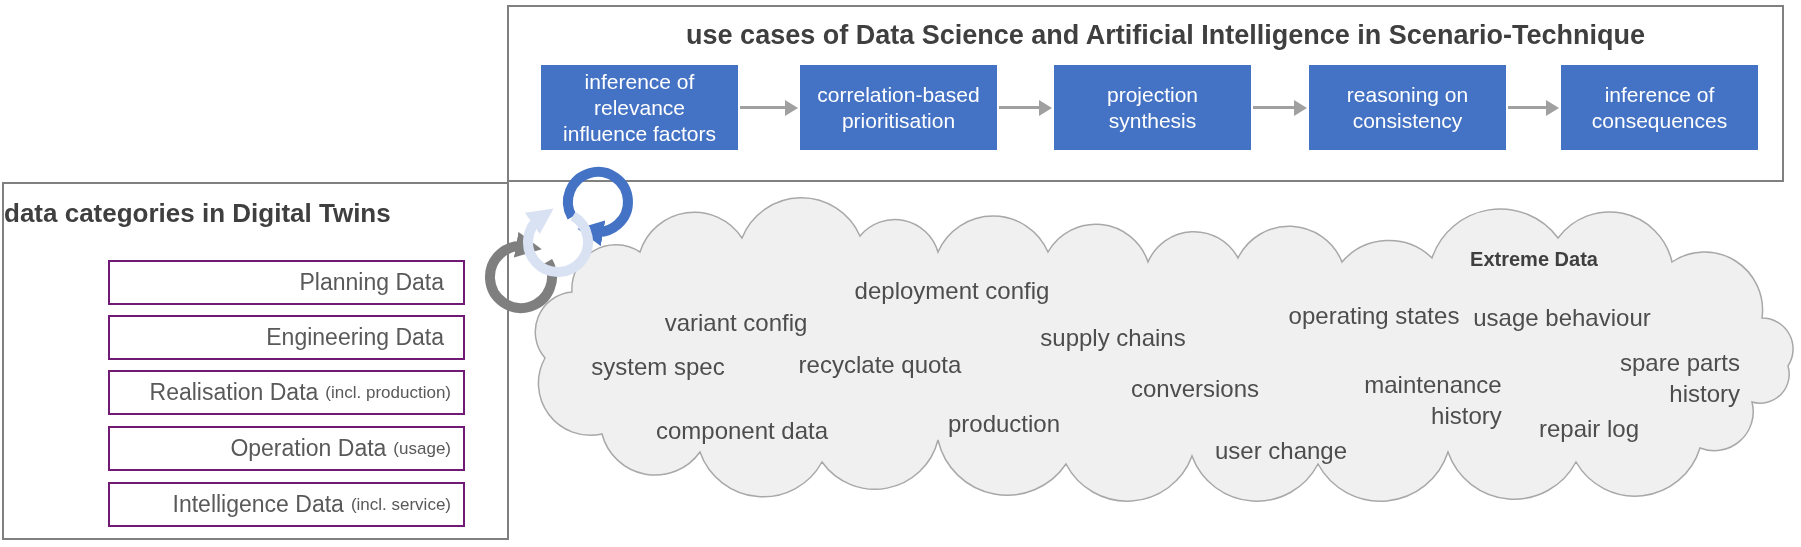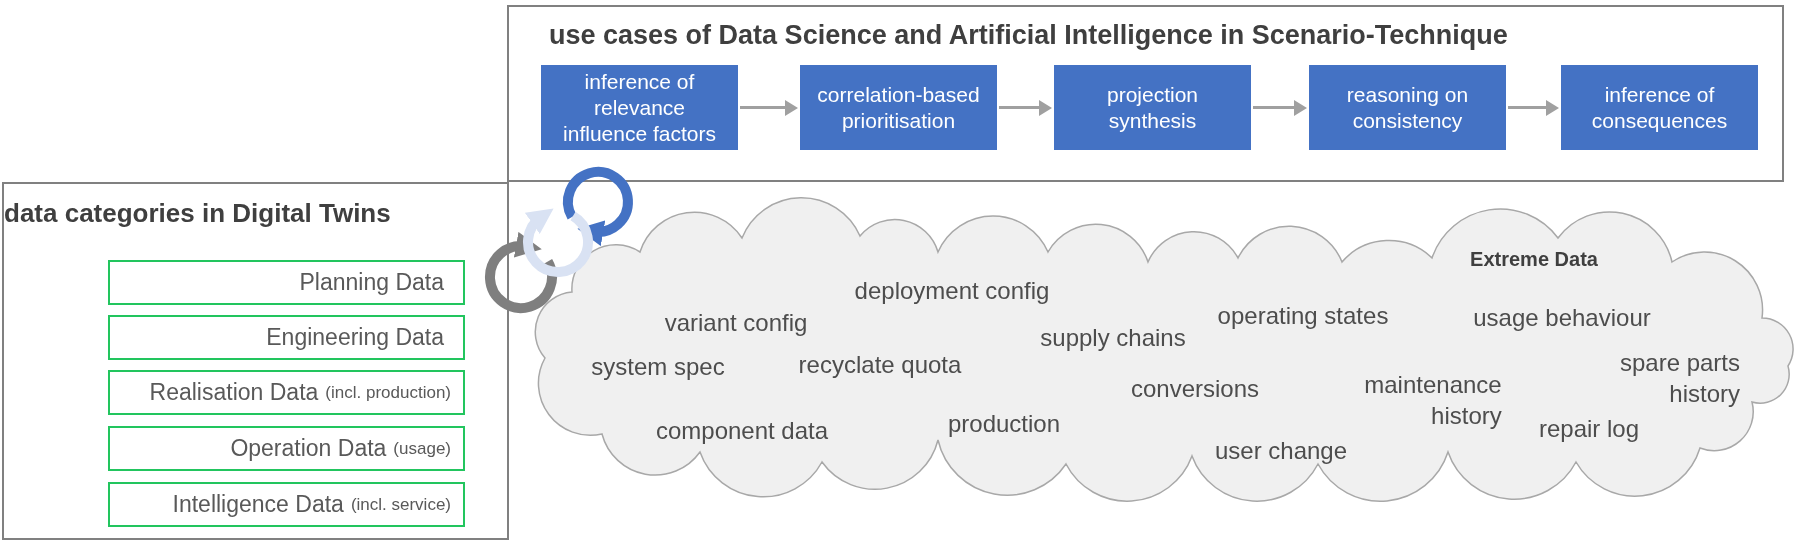--- a/index.html
+++ b/index.html
@@ -6,39 +6,39 @@
   .canvas{
     position:relative;width:1801px;height:547px;overflow:hidden;
     font-family:"Liberation Sans",sans-serif;background:#ffffff;
   }
   
   .uc-panel{
     position:absolute;left:507px;top:5px;width:1277px;height:177px;
     border:2px solid #808080;box-sizing:border-box;background:#ffffff;
   }
   .uc-title{
-    margin-top:13px;text-align:left;font-size:27px;font-weight:bold;color:#3f3f3f;padding-left:40px;
+    margin-top:13px;text-align:center;font-size:27px;font-weight:bold;color:#3f3f3f;padding-left:40px;
   }
   .step{
     position:absolute;top:65px;width:197px;height:85px;background:#4472c4;
     color:#ffffff;font-size:21px;line-height:26px;text-align:center;
     display:flex;align-items:center;justify-content:center;white-space:pre-line;
   }
   .flow-arrow{position:absolute;top:106px;height:3px;background:#a0a0a0;}
   .flow-arrow::after{
     content:"";position:absolute;left:100%;top:50%;transform:translateY(-50%);
     border-left:13px solid #a0a0a0;border-top:8px solid transparent;border-bottom:8px solid transparent;
   }
   .dt-panel{
     position:absolute;left:2px;top:182px;width:507px;height:358px;
     border:2px solid #808080;box-sizing:border-box;background:#ffffff;
   }
   .dt-title{margin-top:14px;font-size:26px;font-weight:bold;color:#3f3f3f;}
   .cat-box{
-    position:absolute;left:104px;width:357px;height:45px;border:2px solid #22c55e;
+    position:absolute;left:104px;width:357px;height:45px;border:2px solid #701a75;
     box-sizing:border-box;background:#ffffff;display:flex;align-items:center;
     justify-content:flex-end;padding-right:12px;
   }
   .cat-label{font-size:23px;color:#595959;}
   .cat-note{font-size:17px;color:#595959;margin-left:7px;}
   
   .cloud-svg{position:absolute;left:0;top:0;width:1801px;height:547px;}
   .cloud-term{
     position:absolute;transform:translate(-50%,-50%);font-size:24px;color:#4d4d4d;
     white-space:pre-line;text-align:right;line-height:31px;
@@ -116,21 +116,21 @@
   <div class="cloud-title" style="left:1534px;top:259px">Extreme Data</div>
   <div class="cloud-term" style="left:952px;top:290px">deployment config</div>
   <div class="cloud-term" style="left:736px;top:322px">variant config</div>
   <div class="cloud-term" style="left:658px;top:366px">system spec</div>
   <div class="cloud-term" style="left:880px;top:364px">recyclate quota</div>
   <div class="cloud-term" style="left:742px;top:430px">component data</div>
   <div class="cloud-term" style="left:1004px;top:423px">production</div>
   <div class="cloud-term" style="left:1113px;top:337px">supply chains</div>
   <div class="cloud-term" style="left:1195px;top:388px">conversions</div>
   <div class="cloud-term" style="left:1281px;top:450px">user change</div>
-  <div class="cloud-term" style="left:1303px;top:315px">operating states</div>
+  <div class="cloud-term" style="left:1374px;top:315px">operating states</div>
   <div class="cloud-term" style="left:1433px;top:400px">maintenance
 history</div>
   <div class="cloud-term" style="left:1562px;top:317px">usage behaviour</div>
   <div class="cloud-term" style="left:1679px;top:378px">spare parts history</div>
   <div class="cloud-term" style="left:1589px;top:428px">repair log</div>
 
   <svg class="cycle-svg" viewBox="0 0 200 170" aria-hidden="true">
     <defs>
       <marker id="mBlue" viewBox="0 0 10 10" refX="4" refY="5" markerWidth="2.6" markerHeight="2.6" orient="auto">
         <path d="M0,0 L10,5 L0,10 Z" fill="#4472c4"></path>

